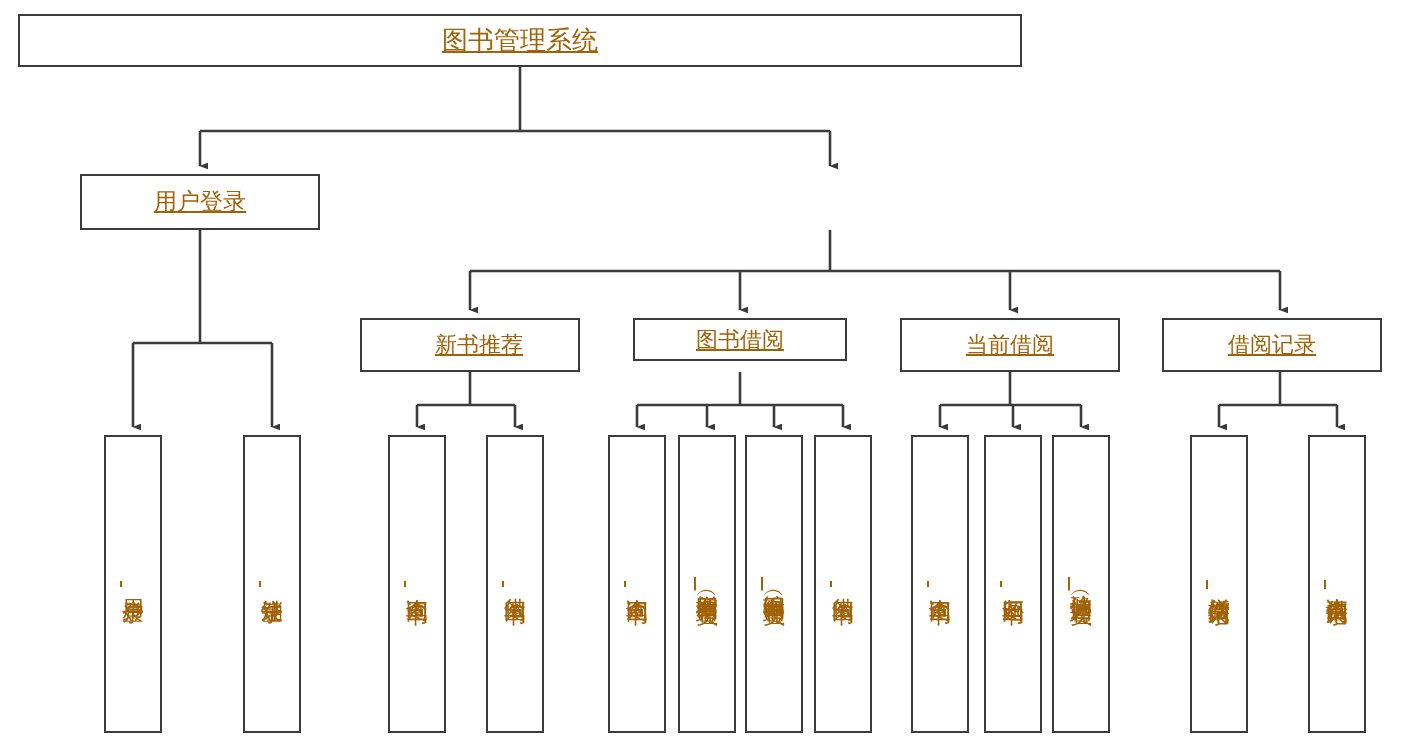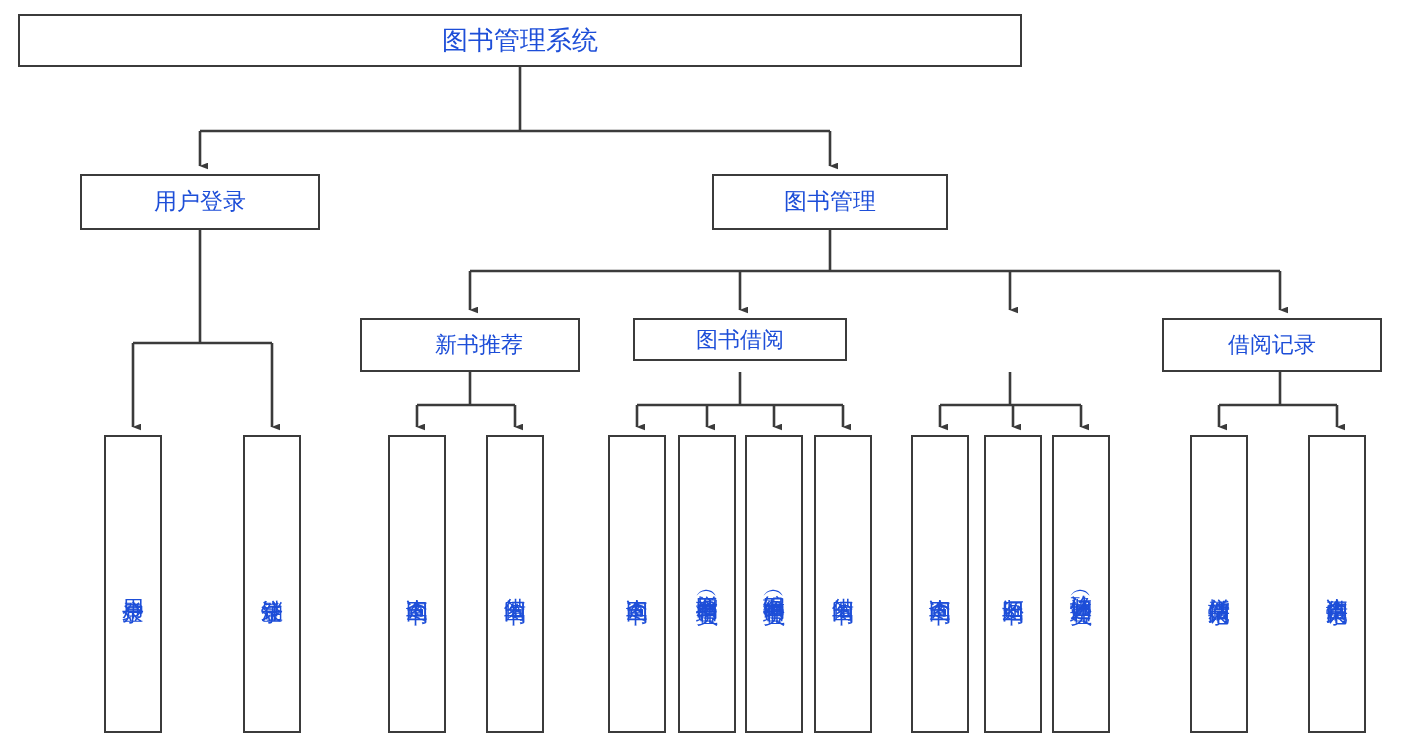--- a/index.html
+++ b/index.html
@@ -26,22 +26,23 @@
     pointer-events: none;
   }
   .node {
     position: absolute;
     box-sizing: border-box;
     border: 2.4px solid #3b3b3b;
     background: #ffffff;
     display: flex;
     align-items: center;
     justify-content: center;
-    color: #1d4ed8;
+    color: #a16207;
     line-height: 1.18;
+    text-decoration: underline;
   }
   .node.root {
     font-size: 26px;
   }
   .node.level1 {
     font-size: 23px;
   }
   .node.level2 {
     font-size: 22px;
   }
@@ -123,29 +124,29 @@
     </g>
   </svg>
 
   <div class="node root" style="left:18px; top:14px; width:1004px; height:53px;">
     <span>图书管理系统</span>
   </div>
 
   <div class="node level1" style="left:80px; top:174px; width:240px; height:56px;">
     <span>用户登录</span>
   </div>
-  <div class="node level1" style="left:712px; top:174px; width:236px; height:56px;">
-    <span>图书管理</span>
-  </div>
 
   <div class="node level2" style="left:360px; top:318px; width:220px; height:54px;padding-left:18px;">
     <span>新书推荐</span>
   </div>
   <div class="node level2" style="left:633px; top:318px; width:214px; height:43px;">
     <span>图书借阅</span>
+  </div>
+  <div class="node level2" style="left:900px; top:318px; width:220px; height:54px;">
+    <span>当前借阅</span>
   </div>
   <div class="node level2" style="left:1162px; top:318px; width:220px; height:54px;">
     <span>借阅记录</span>
   </div>
 
   <div class="node leaf" style="left:104px; top:435px; width:58px; height:298px;">
     <span class="vtext">用户登录</span>
   </div>
   <div class="node leaf" style="left:243px; top:435px; width:58px; height:298px;">
     <span class="vtext">注销登录</span>

